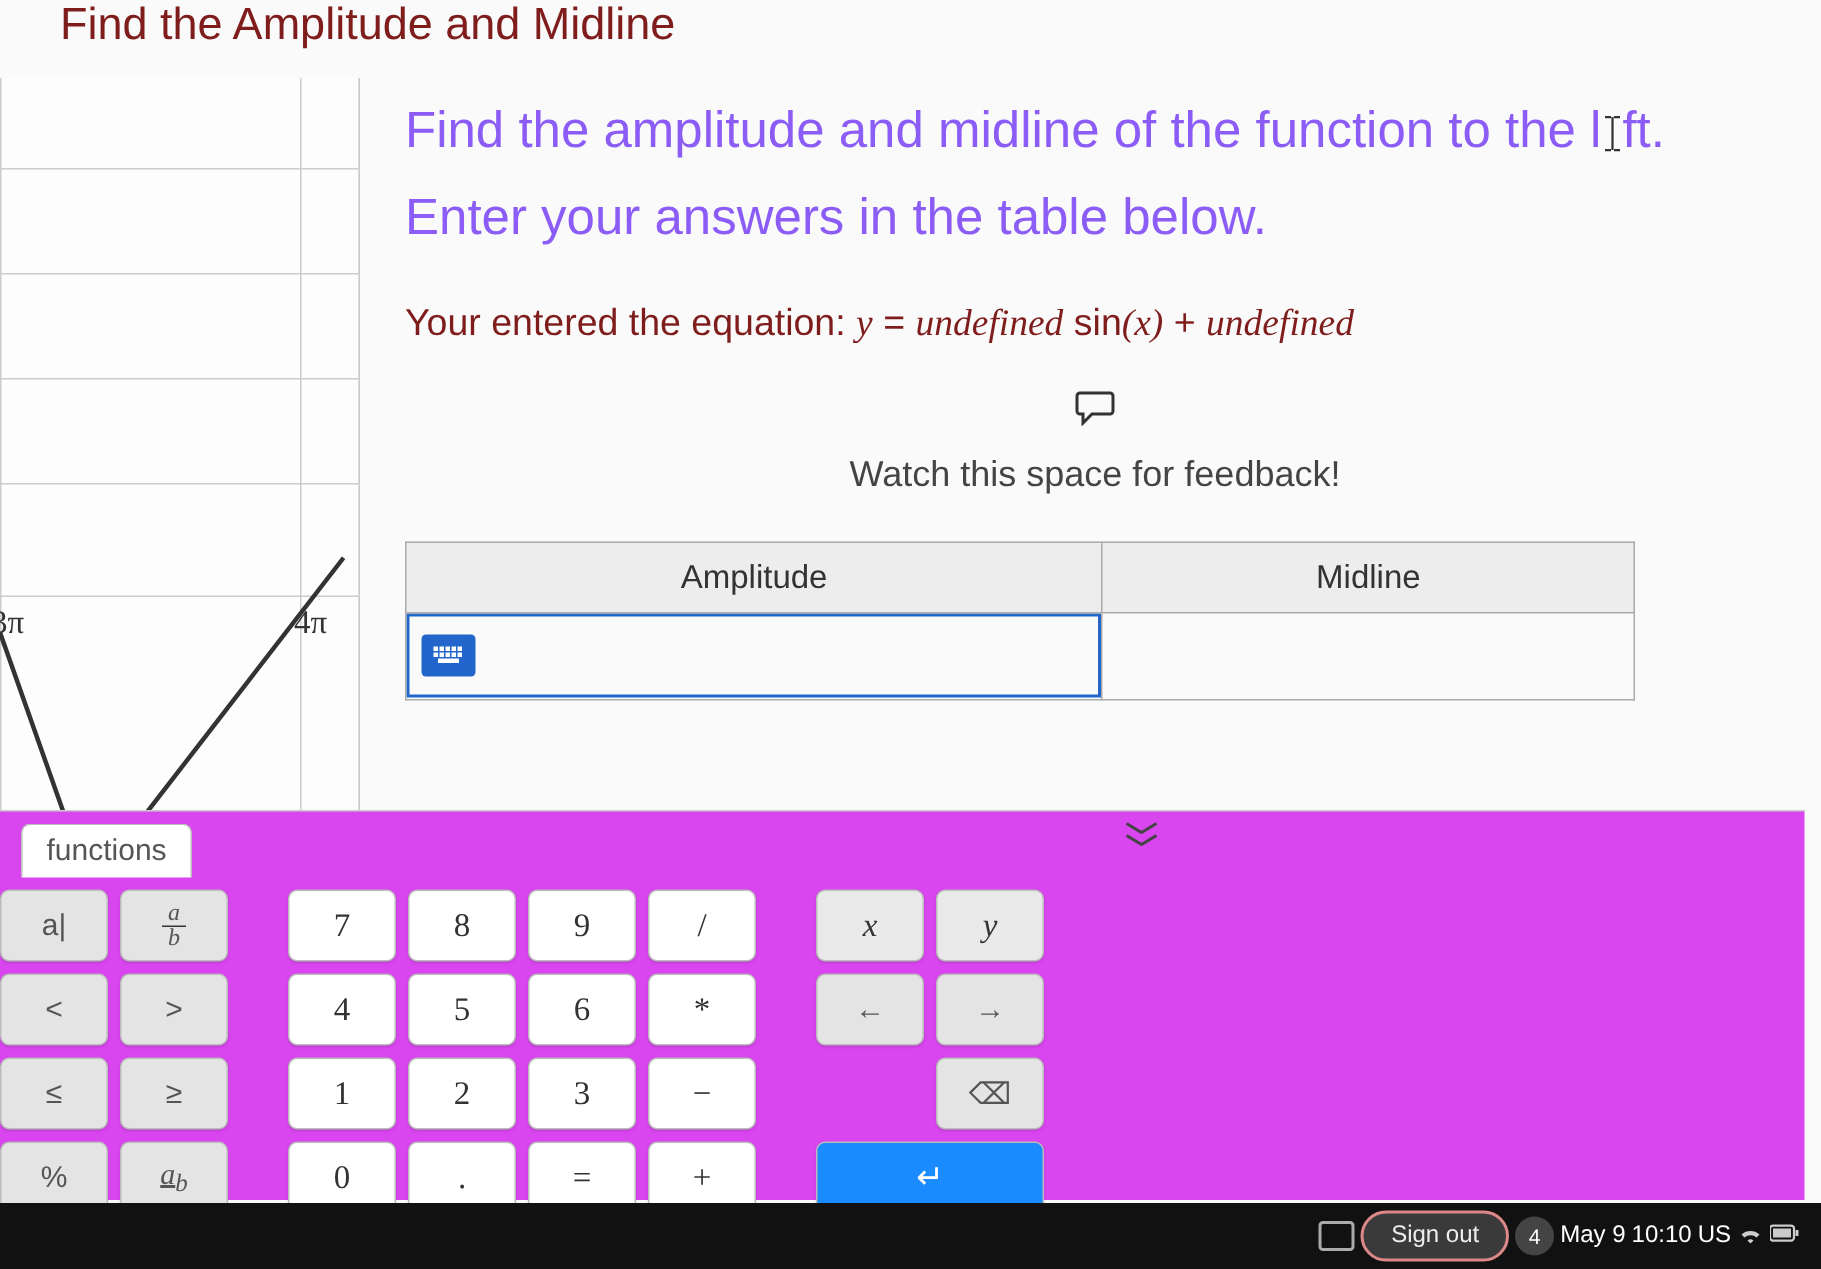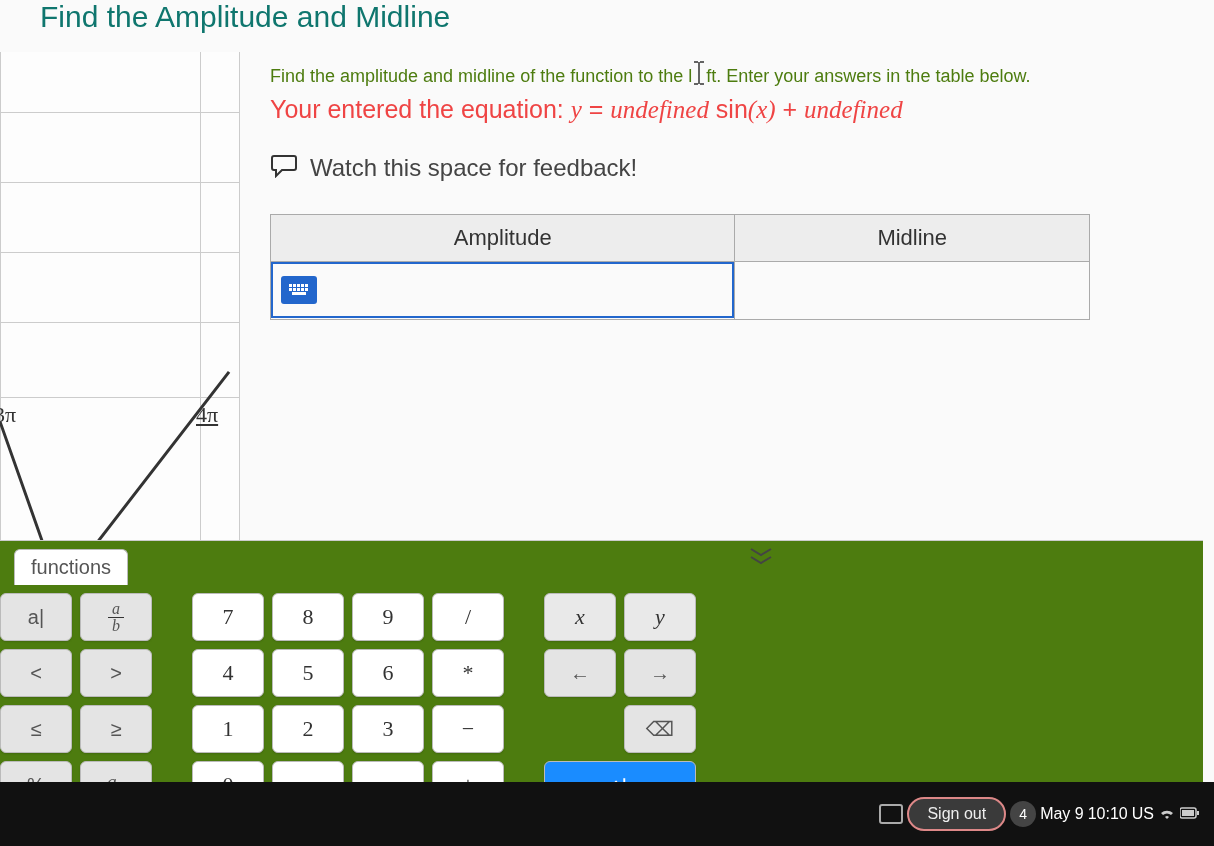--- a/index.html
+++ b/index.html
@@ -15,21 +15,21 @@
   .page {
     background: #fafafa;
     width: 100%;
     height: 100%;
     padding: 0 24px 0 0;
     position: relative;
   }
   .page-title {
     font-size: 30px;
     font-weight: 500;
-    color: #0f766e;
+    color: #7f1d1d;
     padding: 0px 0 18px 40px;
   }
   .content-row {
     display: flex;
     height: 560px;
   }
   .graph-col {
     width: 240px;
     position: relative;
     flex-shrink: 0;
@@ -54,44 +54,46 @@
   .sine-svg {
     position: absolute; inset: 0; width: 100%; height: 100%;
   }
   .right-col {
     flex: 1;
     padding-left: 30px;
     padding-top: 8px;
     position: relative;
   }
   .instruction {
-    font-size: 18px;
-    color: #4d7c0f;
+    font-size: 34px;
+    color: #8b5cf6;
     line-height: 1.6;
+    margin-bottom: 28px;
   }
   .cursor {
     display: inline-block;
     vertical-align: -4px;
   }
   .equation-line {
     font-size: 25px;
-    color: #ef4444;
+    color: #7f1d1d;
     margin-bottom: 28px;
   }
   .equation-line .math {
     font-family: "Times New Roman", serif;
     font-style: italic;
   }
   .feedback {
     font-size: 24px;
     color: #444;
     display: flex;
     align-items: center;
     gap: 12px;
     margin-bottom: 30px;
+    flex-direction: column;
   }
   .answer-table {
     border-collapse: collapse;
     width: 820px;
   }
   .answer-table th {
     border: 1px solid #aaa;
     background: #ededed;
     font-weight: 400;
     font-size: 22px;
@@ -137,21 +139,21 @@
     overflow: hidden;
   }
 
   
   .osk {
     position: absolute;
     left: 0;
     right: 11px;
     top: 540px;
     height: 260px;
-    background: #4d7c0f;
+    background: #d946ef;
     border-top: 1px solid #ccc;
     padding: 8px 0 0 0;
   }
   .osk-collapse {
     position: absolute;
     right: 430px;
     top: 4px;
     font-size: 22px;
     color: #444;
   }
@@ -194,21 +196,21 @@
   }
   .osk-key.wide { grid-column: span 2; }
   .osk-key.gray { background: #e4e4e4; color: #555; font-family: inherit; font-size: 20px; }
   .osk-key.enter { background: #1a8cff; color: #fff; }
   .osk-key.var { font-style: italic; background: #e9e9e9; }
 
   
   .taskbar {
     position: absolute;
     bottom: 0; left: 0; right: 0;
-    height: 64px;
+    height: 44px;
     background: #111;
     color: #fff;
     display: flex;
     align-items: center;
     justify-content: flex-end;
     padding: 0 14px;
     gap: 4px;
     font-size: 16px;
   }
   .signout {
@@ -243,21 +245,21 @@
         <div class="hline" style="top:60px"></div>
         <div class="hline" style="top:130px"></div>
         <div class="hline" style="top:200px"></div>
         <div class="hline" style="top:270px"></div>
         <div class="hline" style="top:345px"></div>
         <div class="vline" style="left:0px"></div>
         <div class="vline" style="left:200px"></div>
         <div class="vline" style="left:239px"></div>
       </div>
       <span class="tick" style="left:-6px; top:350px;">3π</span>
-      <span class="tick" style="left:196px; top:350px;text-decoration:underline;">4π</span>
+      <span class="tick" style="left:196px; top:350px;">4π</span>
       <svg class="sine-svg" viewBox="0 0 240 540">
         <path d="M 0 360 L 60 530 L 230 310" stroke="#333" stroke-width="3" fill="none"></path>
       </svg>
     </div>
 
     <div class="right-col">
       <div class="instruction">
         <span>Find the amplitude and midline of the function to the l</span><span class="cursor"><svg width="14" height="26" viewBox="0 0 14 26">
               <path d="M2 2h4M12 2h-4M7 2v22M2 24h4M12 24h-4" stroke="#333" stroke-width="1.5" fill="none"></path>
             </svg></span><span>ft. Enter</span>

